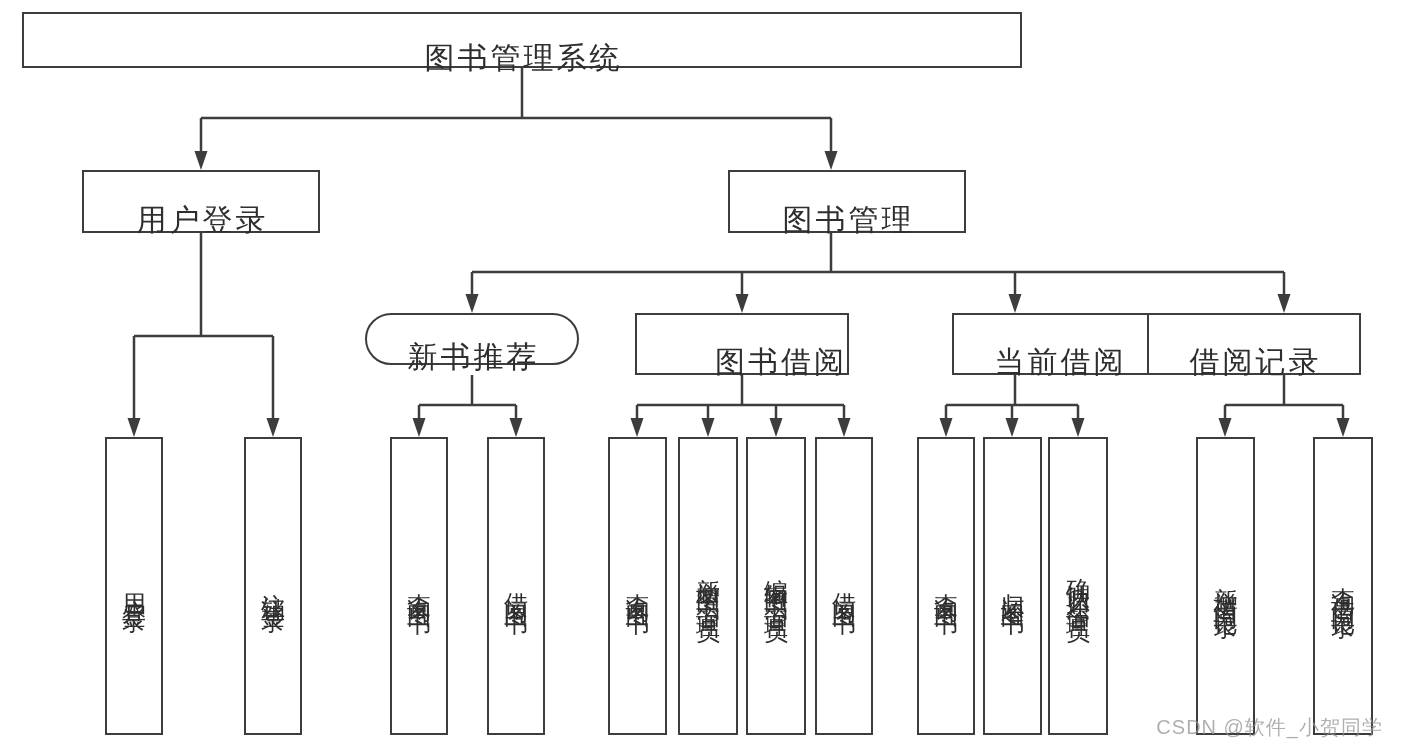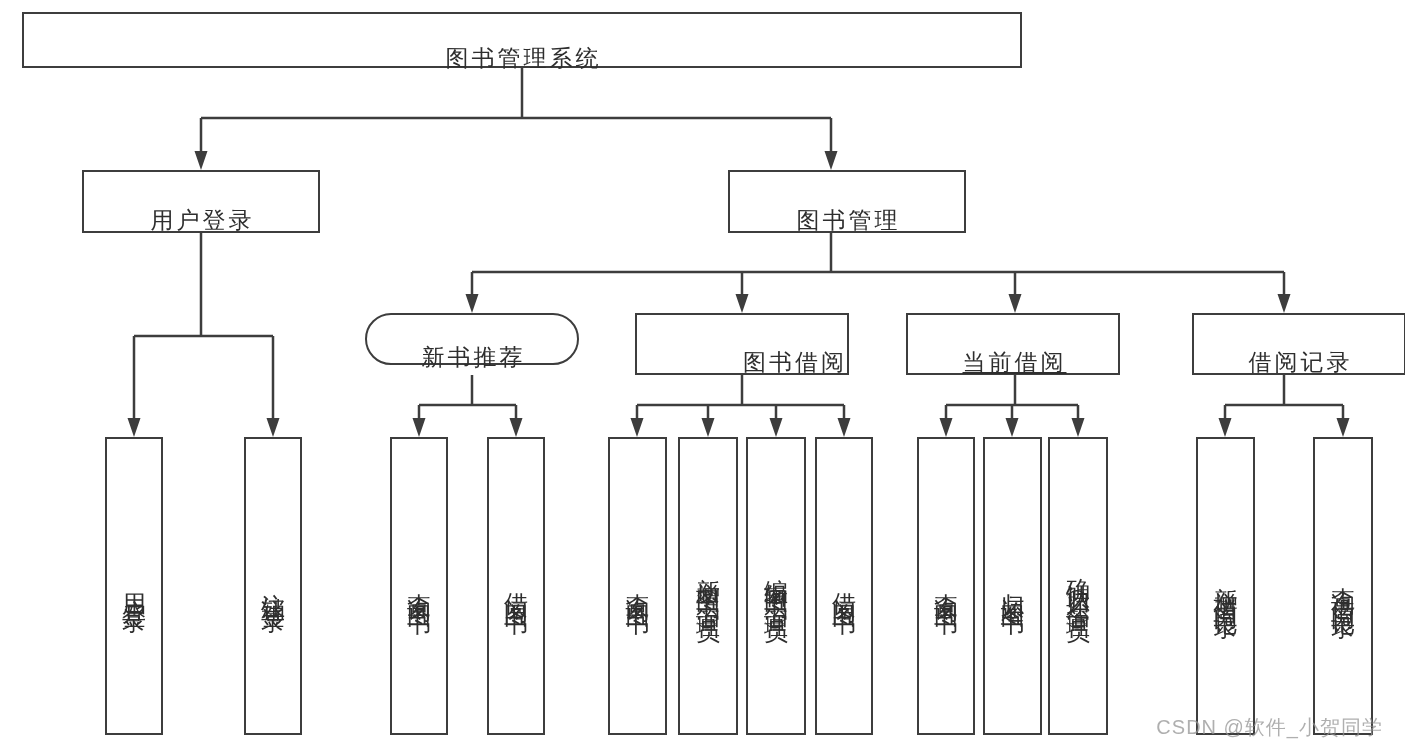--- a/index.html
+++ b/index.html
@@ -20,21 +20,21 @@
     position:absolute;
     box-sizing:border-box;
     background:#ffffff;
     border:2.5px solid #3d3d3d;
     display:flex;
     align-items:center;
     justify-content:center;
     color:#2e2e2e;
   }
   .h-node .lbl{
-    font-size:23px;
+    font-size:30px;
     letter-spacing:3px;
     white-space:nowrap;
     text-indent:3px; 
     margin-top:37px;
   }
   .v-node .lbl{
     writing-mode:vertical-rl;
     text-orientation:mixed;
     font-size:24px;
     letter-spacing:6px;
@@ -51,22 +51,22 @@
     z-index:10;
     white-space:nowrap;
     text-align:right;
   }
   
   #n-root{left:22px; top:12px; width:1000px; height:56px;}
   #n-user{left:82px;  top:170px; width:238px; height:63px;}
   #n-mgmt{left:728px; top:170px; width:238px; height:63px;}
   #n-l3-0{left:365px;  top:313px; width:214px; height:52px;border-radius:28px;}
   #n-l3-1{left:635px;  top:313px; width:214px; height:62px;justify-content:flex-end;}
-  #n-l3-2{left:906px;  top:313px; width:214px; height:62px;text-decoration:underline;}
-  #n-l3-3{left:1192px; top:313px; width:214px; height:62px;}
+  #n-l3-2{left:952px;  top:313px; width:214px; height:62px;}
+  #n-l3-3{left:1147px; top:313px; width:214px; height:62px;}
   .leaf{top:437px; height:298px;}
   #lf-0{left:105px;  width:58px;}
   #lf-1{left:244px;  width:58px;}
   #lf-2{left:390px;  width:58px;}
   #lf-3{left:487px;  width:58px;}
   #lf-4{left:608px;  width:59px;}
   #lf-5{left:678px;  width:60px;}
   #lf-6{left:746px;  width:60px;}
   #lf-7{left:815px;  width:58px;}
   #lf-8{left:917px;  width:58px;}

